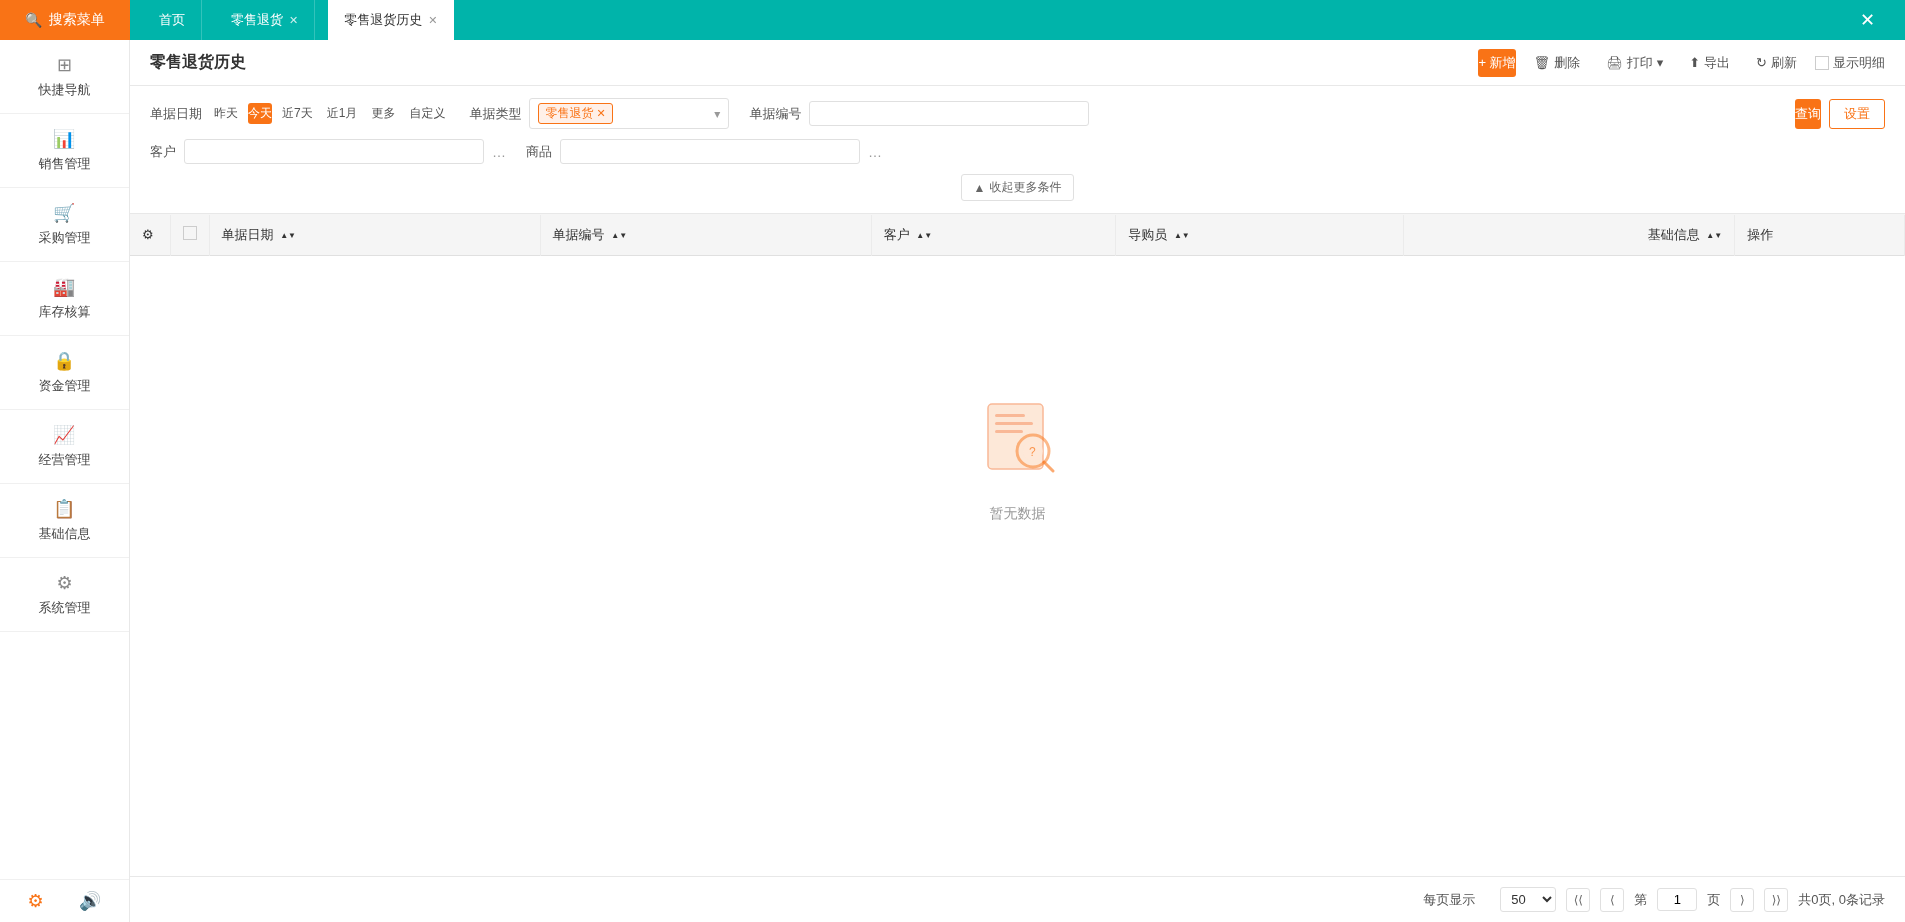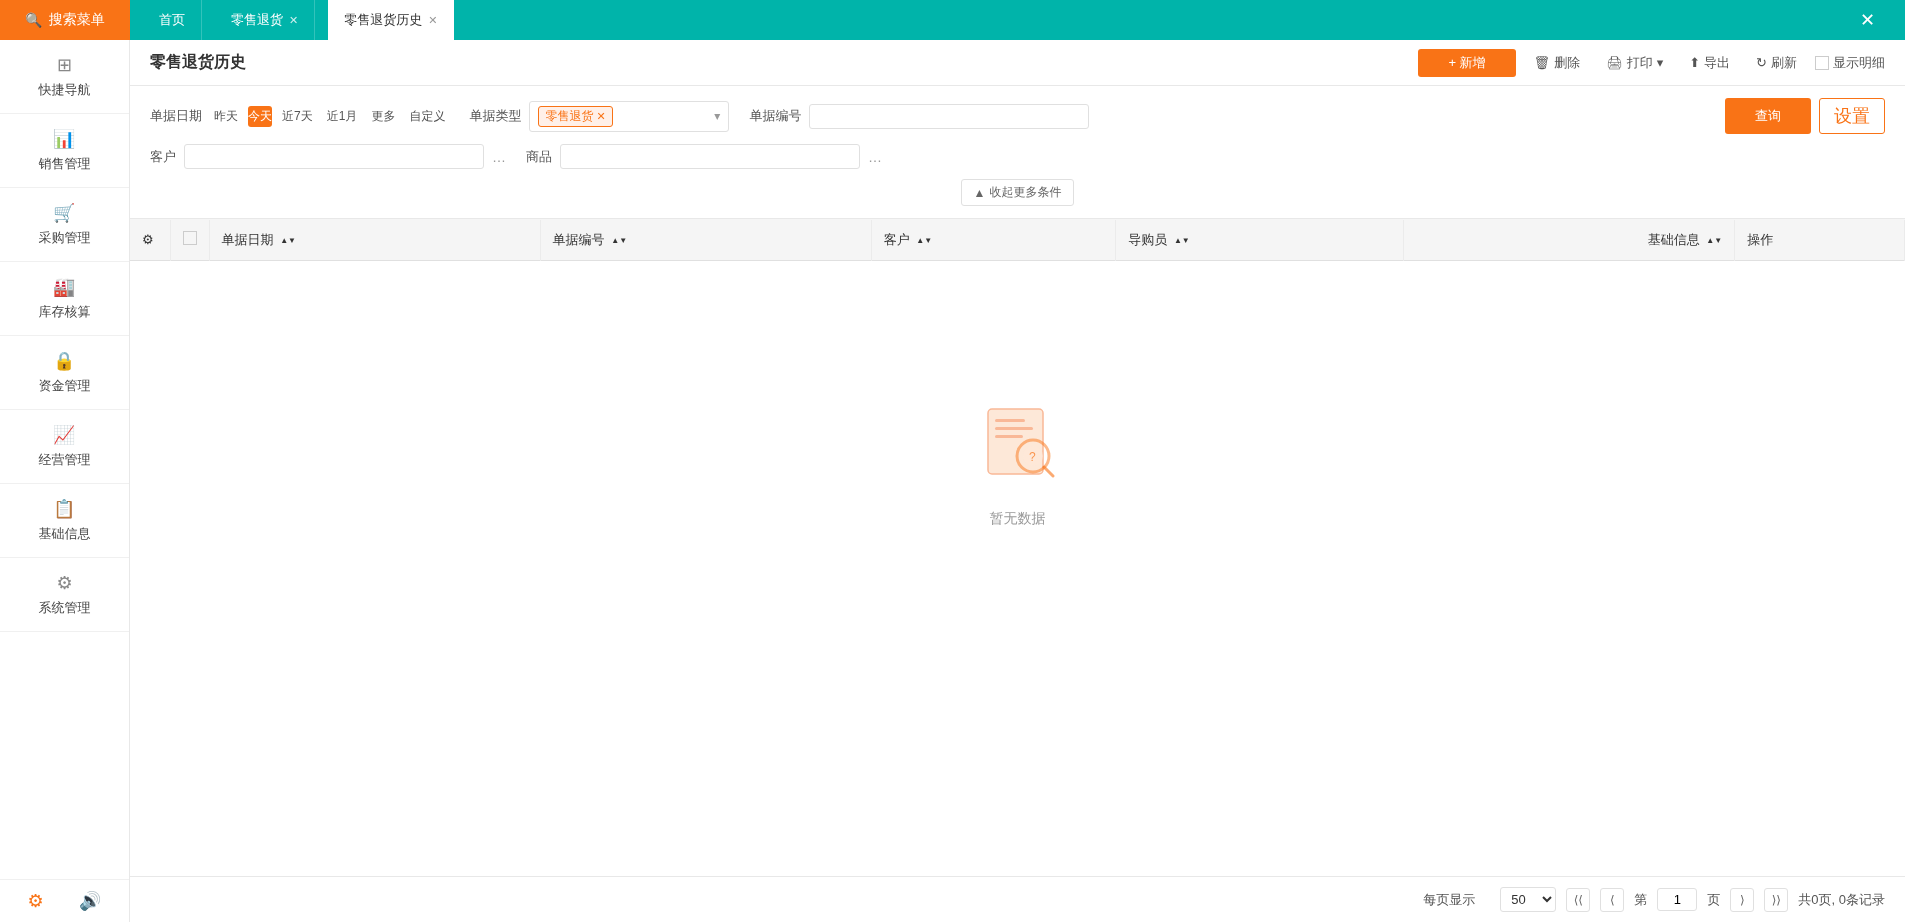--- a/index.html
+++ b/index.html
@@ -145,32 +145,32 @@
       gap: 4px;
       color: #555;
       font-size: 13px;
       cursor: pointer;
       padding: 4px 8px;
     }
     .btn-primary {
       background: #f97316;
       color: white;
       border: none;
-      padding: 5px 30px;
+      padding: 5px 0;
       border-radius: 3px;
       font-size: 13px;
       cursor: pointer;
     }
     .btn-outline {
       background: white;
       color: #f97316;
       border: 1px solid #f97316;
       padding: 5px 14px;
       border-radius: 3px;
-      font-size: 18px;
+      font-size: 13px;
       cursor: pointer;
     }
     .show-detail {
       display: flex;
       align-items: center;
       gap: 4px;
       font-size: 13px;
       color: #555;
     }
     .checkbox-custom {

